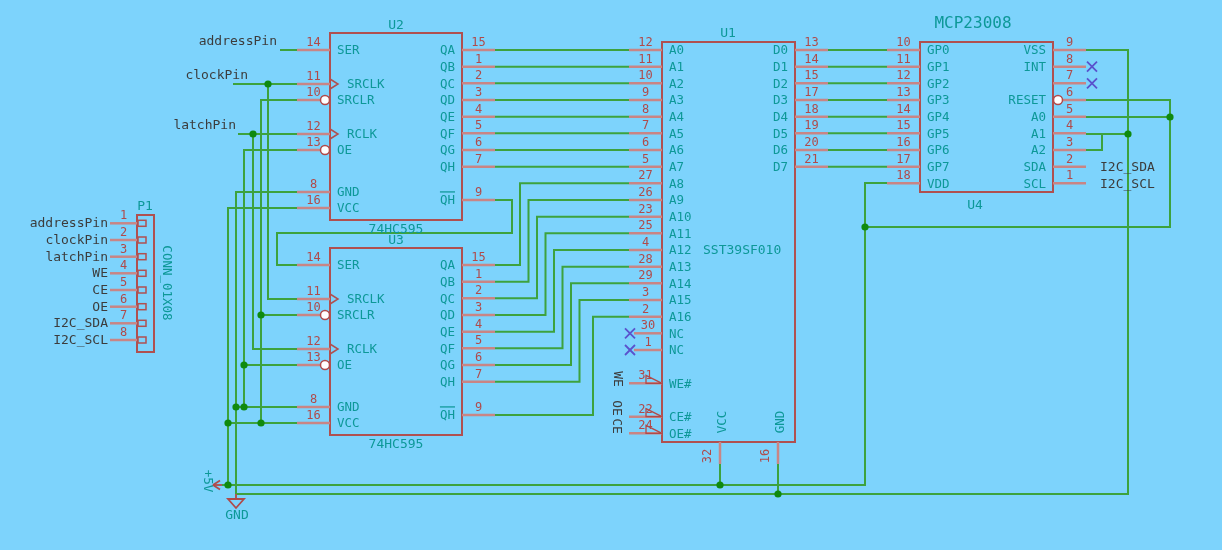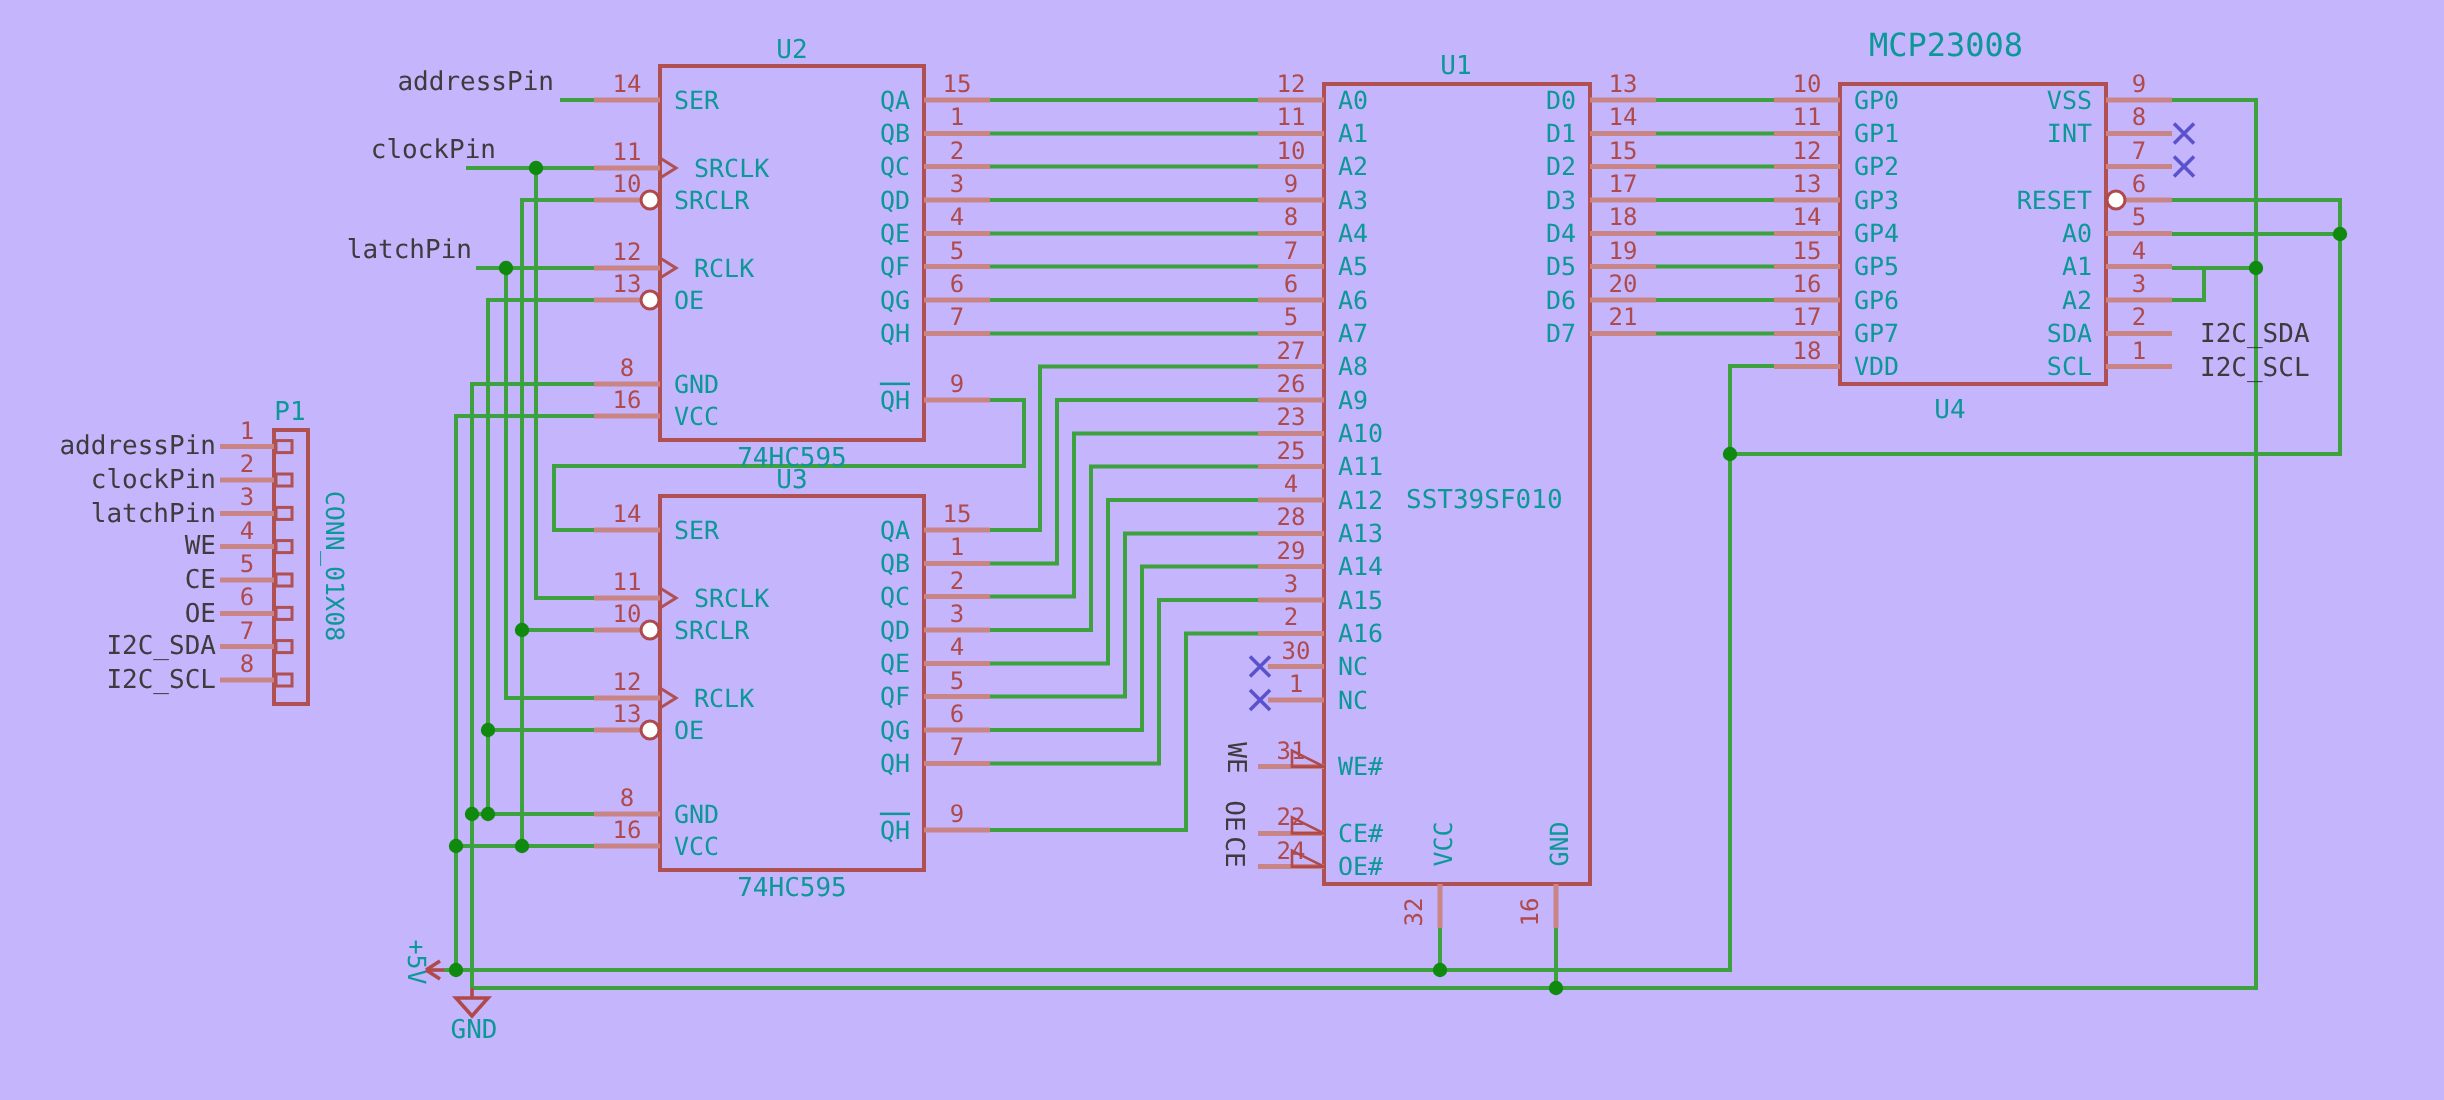--- a/index.html
+++ b/index.html
@@ -1,16 +1,16 @@
 <!DOCTYPE html>
 <html><head>
 <meta charset="utf-8">
 <style>
   html,body{margin:0;padding:0;background:#ffffff;}
-  .canvas{width:1222px;height:550px;position:relative;background:#c4b5fd;overflow:hidden;}
+  .canvas{width:1222px;height:550px;position:relative;background:#7dd3fc;overflow:hidden;}
   svg{display:block;}
   text{font-family:"DejaVu Sans Mono","Liberation Mono",monospace;}
 </style>
 </head>
 <body>
 
 <div class="canvas">
   <svg id="schematic" width="1222" height="550" viewBox="0 0 1222 550">
       <g>
         <polyline points="233,84 297,84" fill="none" stroke="#3da23d" stroke-width="2"></polyline>

